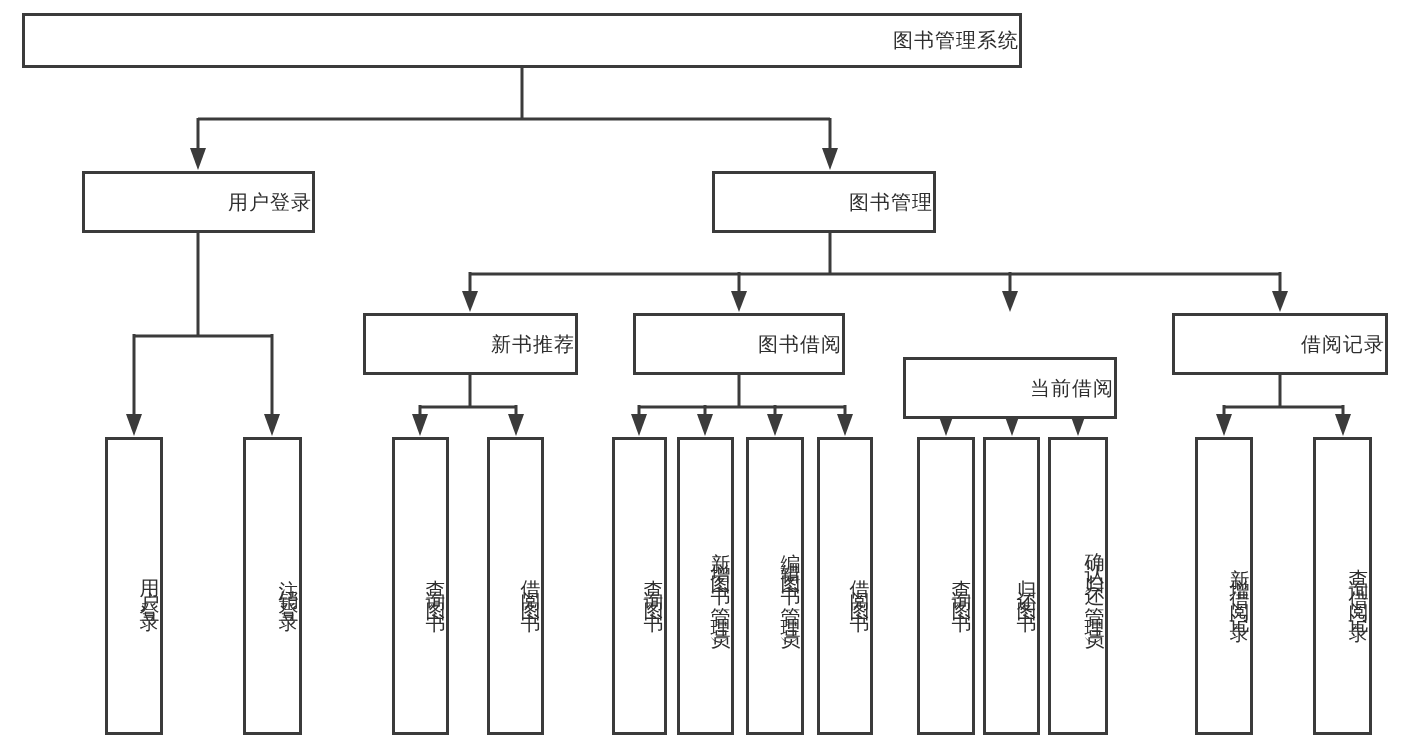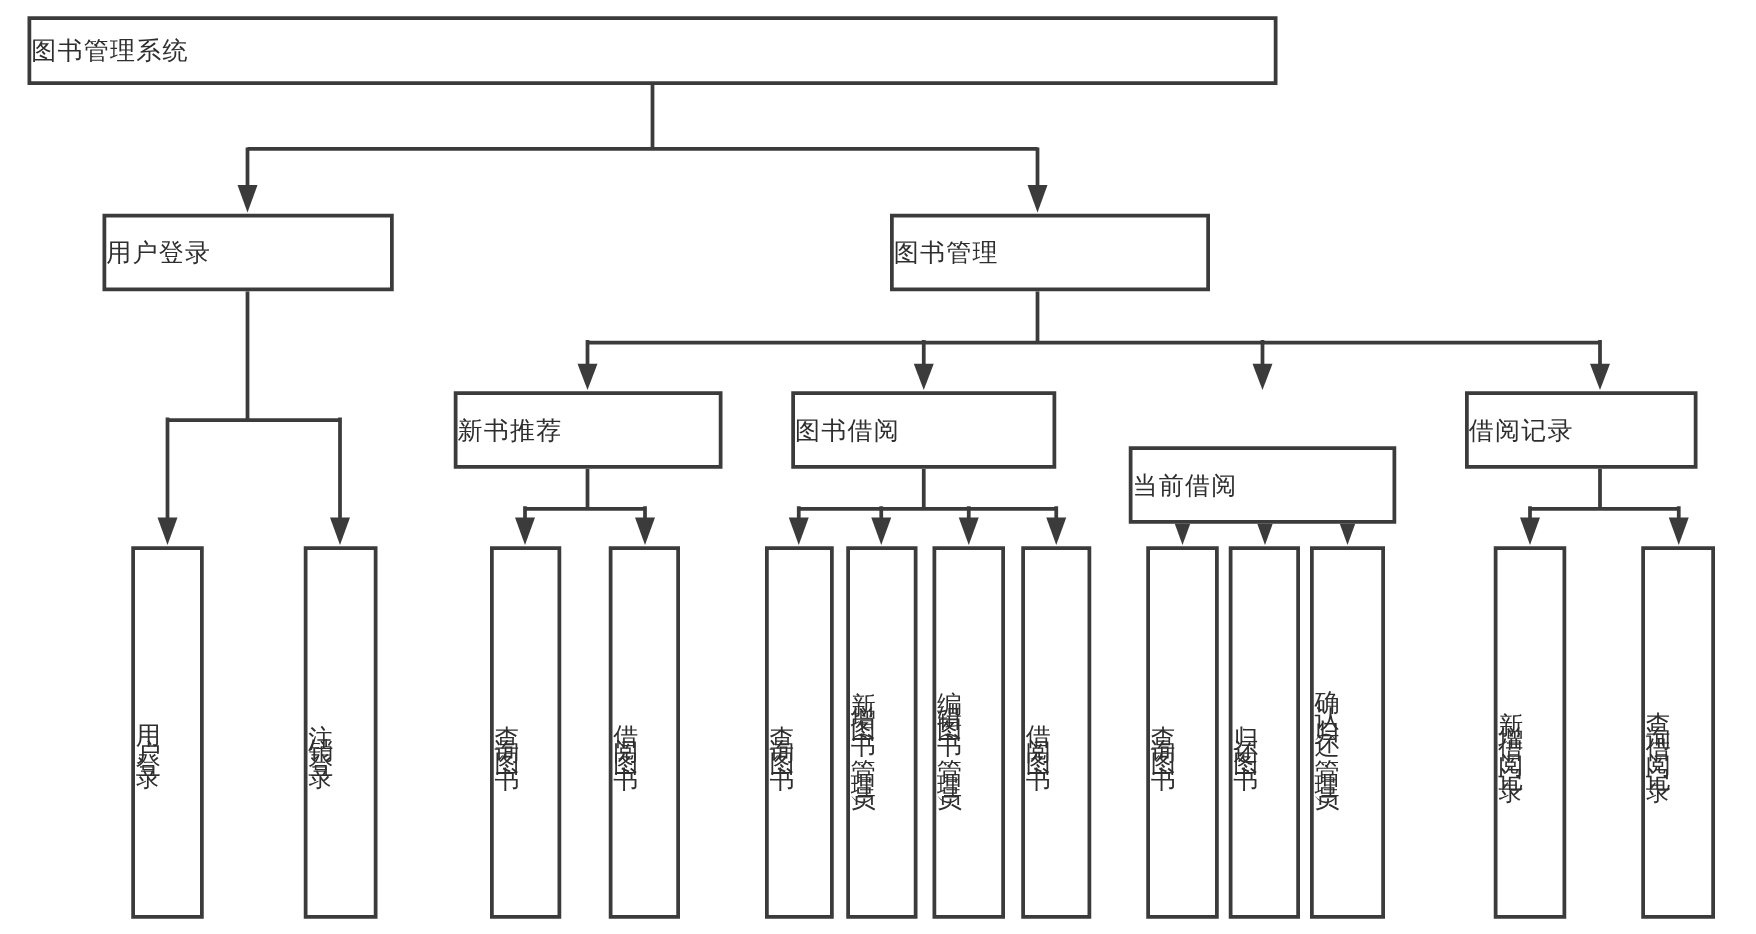--- a/index.html
+++ b/index.html
@@ -9,21 +9,21 @@
     background:#ffffff;
     font-family:"Liberation Sans","DejaVu Sans",sans-serif;
     overflow:hidden;
   }
   #wires{position:absolute;left:0;top:0;z-index:0;}
   .node{
     position:absolute;
     box-sizing:border-box;
     background:#ffffff;
     border:3px solid #3b3b3b;
-    display:flex;align-items:center;justify-content:flex-start;
+    display:flex;align-items:center;justify-content:flex-end;
     color:#2e2e2e;
     z-index:1;
   }
   .h-label{
     font-size:20px;
     letter-spacing:1px;
     white-space:nowrap;
   }
   .leaf{top:437px;height:298px;}
   .v-label{
@@ -123,34 +123,34 @@
     </g>
   </svg>
 
   <div class="node" style="left:22px;top:13px;width:1000px;height:55px;">
     <span class="h-label">图书管理系统</span>
   </div>
 
   <div class="node" style="left:82px;top:171px;width:233px;height:62px;">
     <span class="h-label">用户登录</span>
   </div>
-  <div class="node" style="left:712px;top:171px;width:256px;height:62px;">
+  <div class="node" style="left:712px;top:171px;width:224px;height:62px;">
     <span class="h-label">图书管理</span>
   </div>
 
   <div class="node" style="left:363px;top:313px;width:215px;height:62px;">
     <span class="h-label">新书推荐</span>
   </div>
   <div class="node" style="left:633px;top:313px;width:212px;height:62px;">
     <span class="h-label">图书借阅</span>
   </div>
   <div class="node" style="left:903px;top:313px;width:214px;height:62px;margin-top:44px;">
     <span class="h-label">当前借阅</span>
   </div>
-  <div class="node" style="left:1172px;top:313px;width:186px;height:62px;">
+  <div class="node" style="left:1172px;top:313px;width:216px;height:62px;">
     <span class="h-label">借阅记录</span>
   </div>
 
   <div class="node leaf" style="left:105px;width:58px;">
     <span class="v-label">用户登录</span>
   </div>
   <div class="node leaf" style="left:243px;width:59px;">
     <span class="v-label">注销登录</span>
   </div>
 

